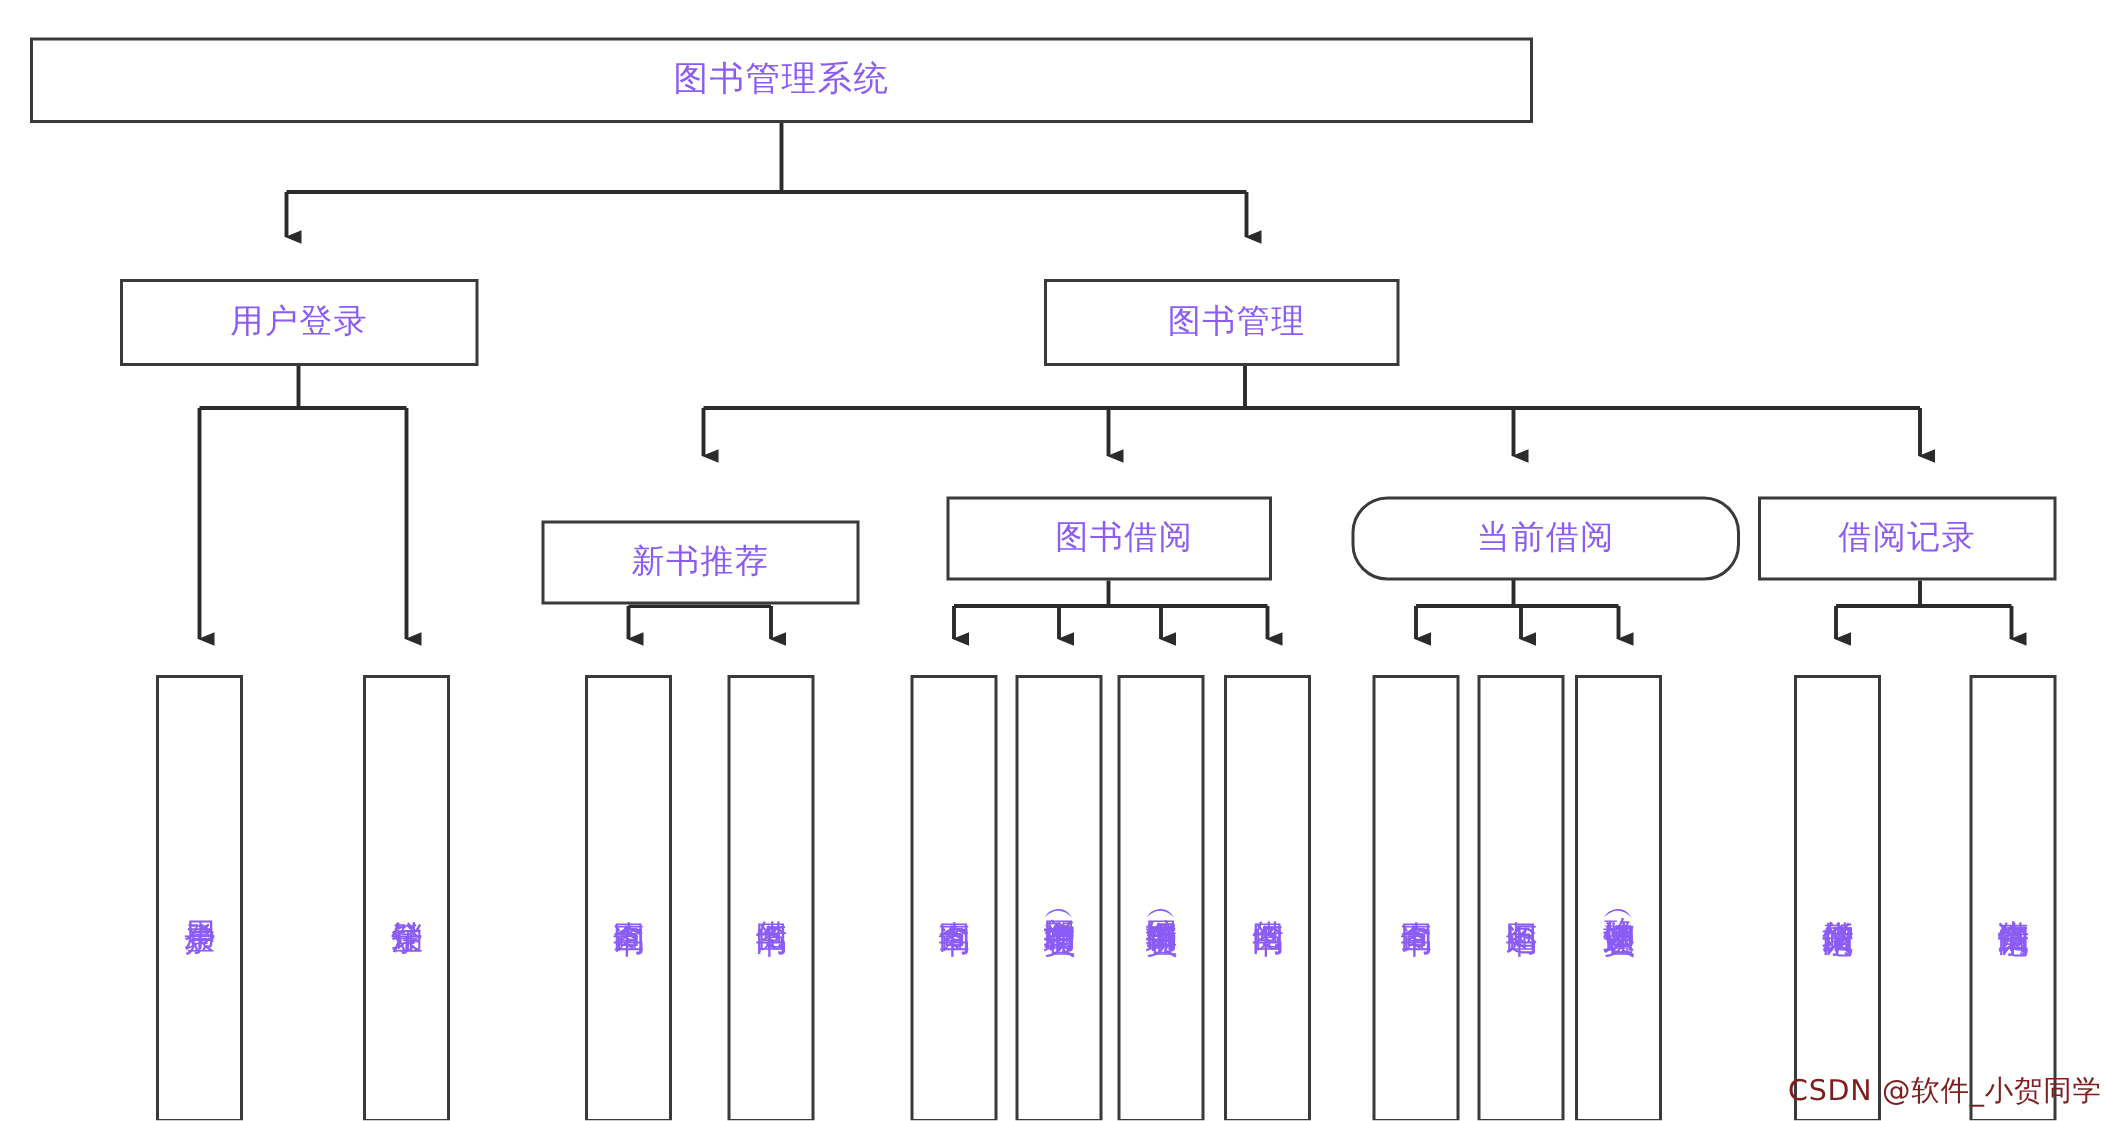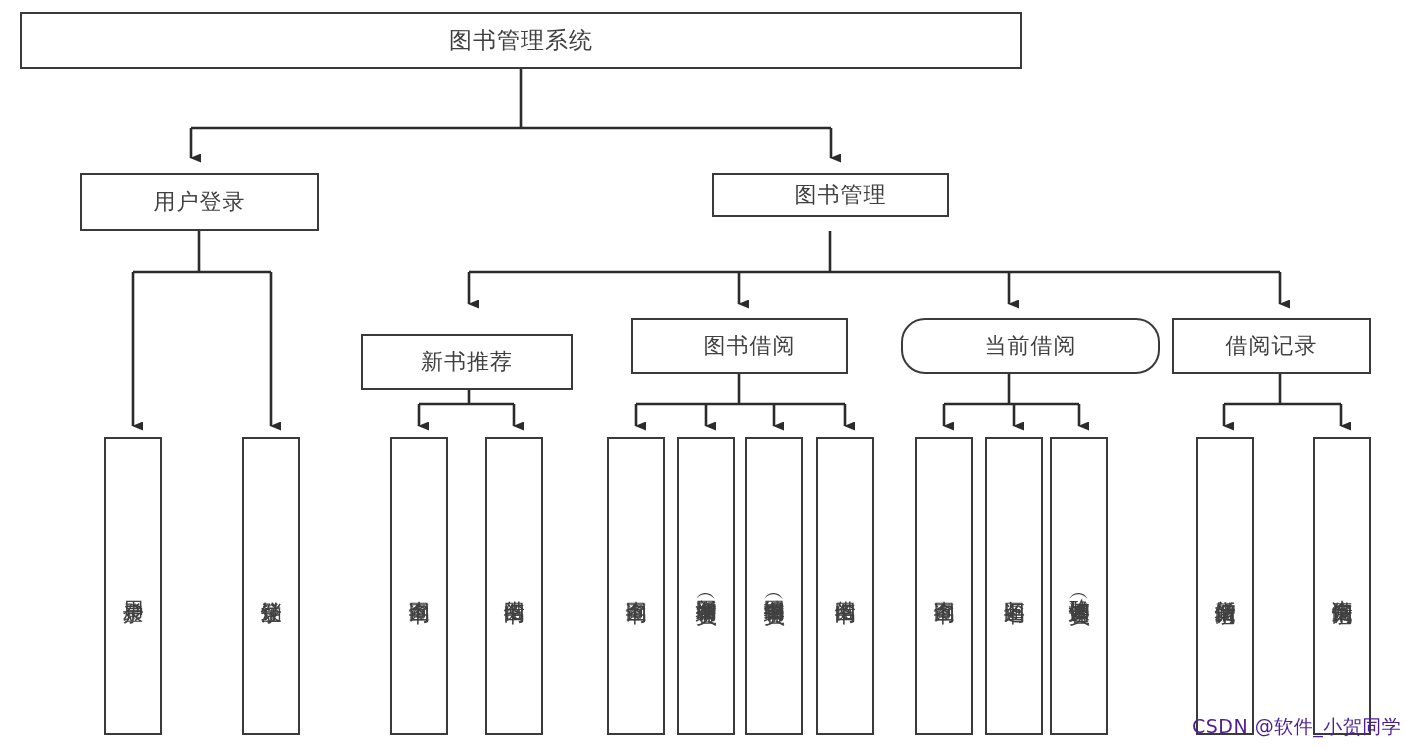--- a/index.html
+++ b/index.html
@@ -27,23 +27,24 @@
     pointer-events: none;
   }
   .node {
     position: absolute;
     box-sizing: border-box;
     background: #ffffff;
     border: 2px solid #3a3a3a;
     display: flex;
     align-items: center;
     justify-content: center;
-    color: #404040;
+    color: #8b5cf6;
     text-align: center;
     z-index: 2;
+    margin-top: 13px;
   }
   .node.h {
     font-size: 22px;
     line-height: 1.1;
     letter-spacing: 1px;
   }
   .node.root {
     font-size: 23px;
   }
   .node.v {
@@ -59,21 +60,21 @@
   .node.v .vtext {
     writing-mode: vertical-rl;
     text-orientation: upright;
     display: block;
     white-space: normal;
     max-height: 100%;
   }
   .watermark {
     position: absolute;
     font-size: 19px;
-    color: #4c1d95;
+    color: #7f1d1d;
     letter-spacing: 0.5px;
     white-space: nowrap;
     z-index: 5;
     font-family: "DejaVu Sans", "Liberation Sans", sans-serif;
   }
 </style>
 </head>
 <body>
 
 <div id="canvas">
@@ -128,21 +129,21 @@
     </g>
   </svg>
 
   <div class="node h root" style="left:20px; top:12px; width:1002px; height:57px;">
     <span>图书管理系统</span>
   </div>
 
   <div class="node h" style="left:80px; top:173px; width:239px; height:58px;">
     <span>用户登录</span>
   </div>
-  <div class="node h" style="left:712px; top:173px; width:237px; height:44px;padding-left:20px;">
+  <div class="node h" style="left:696px; top:173px; width:237px; height:58px;padding-left:20px;">
     <span>图书管理</span>
   </div>
 
   <div class="node h" style="left:361px; top:334px; width:212px; height:56px;">
     <span>新书推荐</span>
   </div>
   <div class="node h" style="left:631px; top:318px; width:217px; height:56px;padding-left:20px;">
     <span>图书借阅</span>
   </div>
   <div class="node h" style="left:901px; top:318px; width:259px; height:56px;border-radius:24px;">

